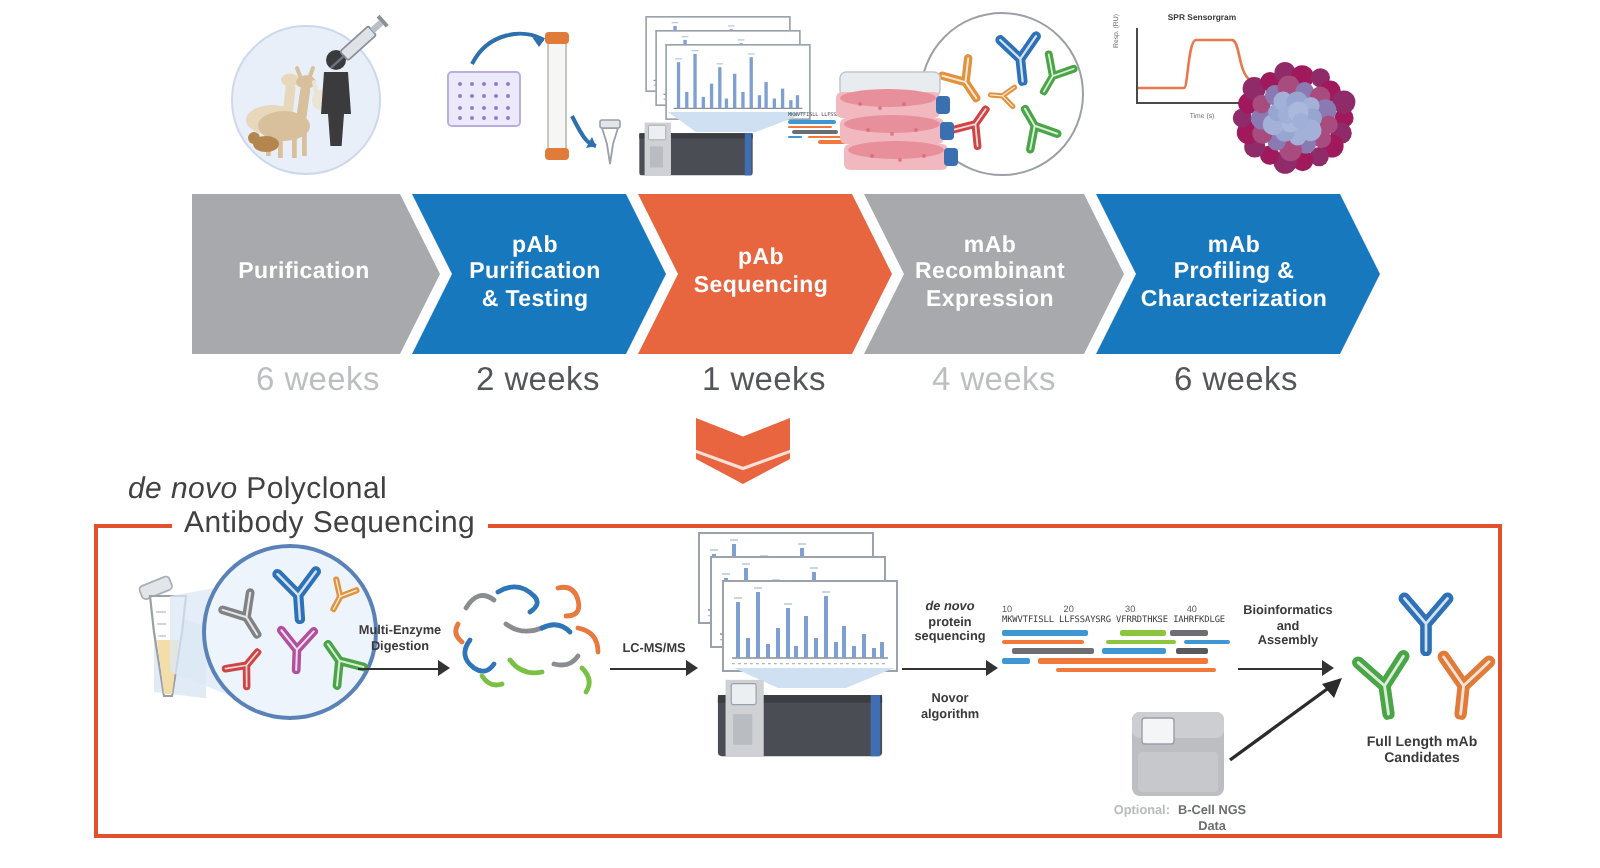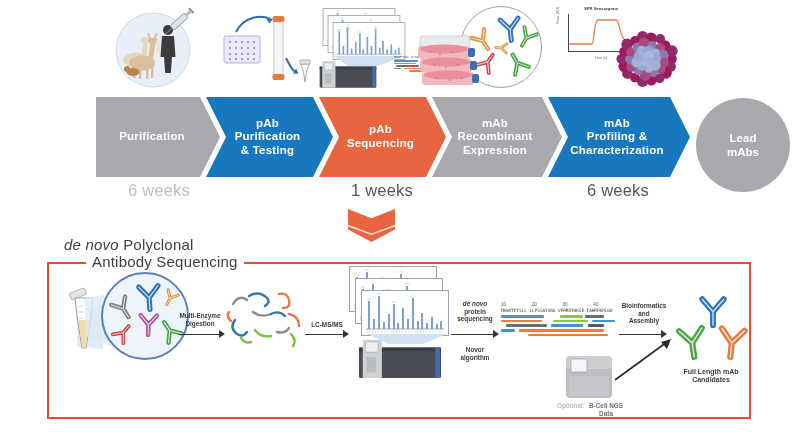--- a/index.html
+++ b/index.html
@@ -358,27 +358,25 @@
     <span>mAb
 Recombinant
 Expression</span>
   </div>
   <div class="chev" style="left: 548px; width: 142px; background-color: rgb(24, 120, 190);">
     <span>mAb
 Profiling &amp;
 Characterization</span>
   </div>
 
-  <div class="pcircle" style="left:696px;top:98px;width:94px;height:94px">
-    <span>Lead
-mAbs</span>
-  </div>
 
   <div class="dur light" style="left:97px">6 weeks</div>
+  <div class="dur dark" style="left:207px">2 weeks</div>
   <div class="dur dark" style="left:320px">1 weeks</div>
+  <div class="dur light" style="left:435px">4 weeks</div>
   <div class="dur dark" style="left:556px">6 weeks</div>
 
   <div class="badge"></div>
 
   <div class="dtitle" style="left:86px;top:253px">Antibody Sequencing</div>
   <div class="dtitle" style="left:58px;top:236px">
     <span class="it" style="font-style:italic">de novo</span><span> Polyclonal</span>
   </div>
 
   <div class="box">

